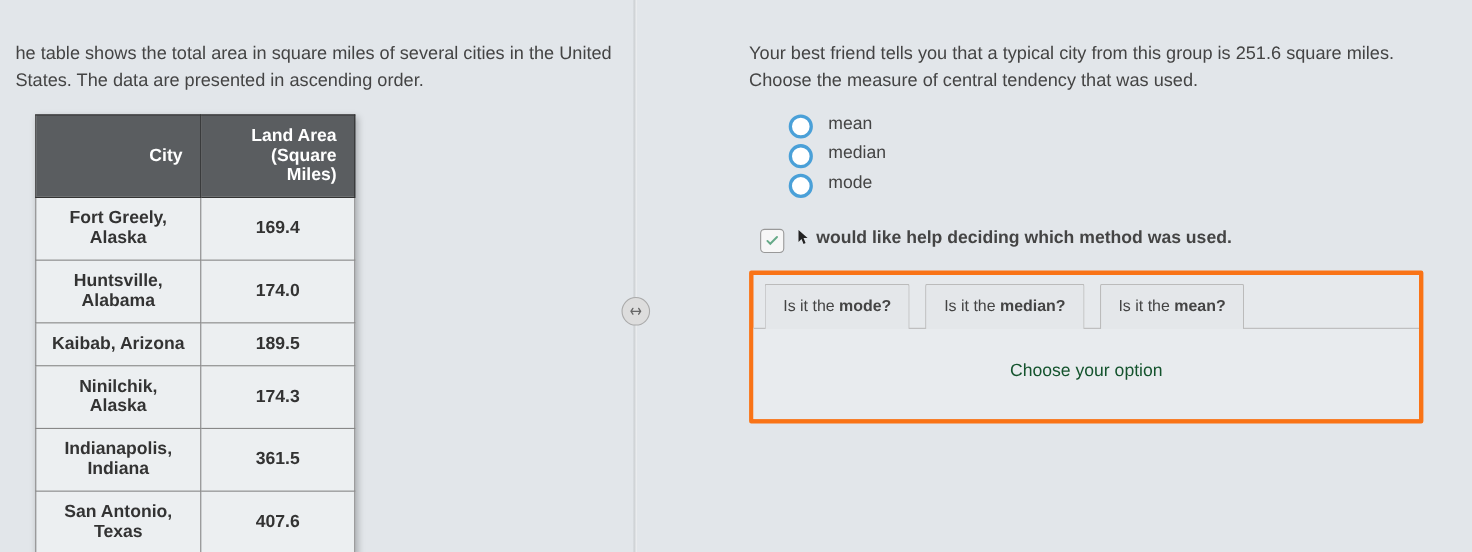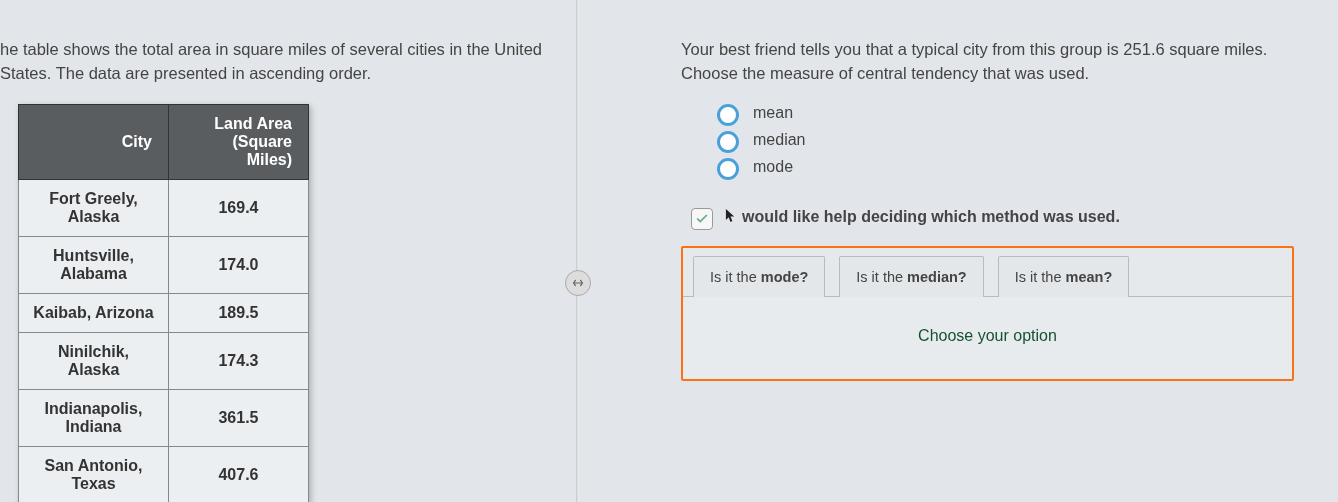--- a/index.html
+++ b/index.html
@@ -1,40 +1,40 @@
 <!DOCTYPE html>
 <html><head>
 <meta charset="utf-8">
 <style>
   *{box-sizing:border-box;margin:0;padding:0}
   body{font-family:"Segoe UI",Arial,sans-serif;background:#e2e6ea;width:1338px;height:502px;overflow:hidden;color:#333;position:relative}
   .wrap{display:flex;height:100%}
   .pane{padding:28px 22px 10px 0;position:relative}
-  .left{width:641px;flex:none;padding-left:0}
+  .left{width:641px;flex:none;padding-left:14px}
   .right{flex:1;padding-left:40px;padding-right:0}
   .intro{font-size:16.5px;color:#444;line-height:1.45;margin:10px 0 18px 0;padding-right:30px}
   .left .intro{margin-left:0}
   table.data{border-collapse:collapse;margin-left:18px;box-shadow:2px 2px 6px rgba(0,0,0,.25)}
   table.data th{background:#5a5d60;color:#fff;font-weight:bold;font-size:16px;padding:10px 16px;border:1px solid #333;text-align:right}
   table.data td{background:#eceff1;border:1px solid #888;padding:10px 14px;text-align:center;font-size:16px;font-weight:bold;color:#333}
   table.data td.city{width:150px}
   table.data td.area{width:140px}
   .divider{position:absolute;left:576px;top:0;bottom:0;width:3px;background:linear-gradient(to right,#c5c9cc,#f0f2f4)}
   .grab{position:absolute;left:565px;top:270px;width:26px;height:26px;border-radius:50%;background:#ddd;border:1px solid #aaa;display:flex;align-items:center;justify-content:center;color:#666;font-size:13px;cursor:pointer;z-index:2}
   .radios{margin:6px 0 28px 36px}
   .radio-row{display:flex;align-items:flex-start;margin:5px 0;cursor:pointer}
   .radio-outer{width:22px;height:22px;border:3px solid #4aa0d8;border-radius:50%;display:flex;align-items:center;justify-content:center;margin-right:14px;background:#fff}
   .radio-label{font-size:16px;color:#444}
   .helpbox{margin:0 30px 0 0;border:none}
   .help-check-row{display:flex;align-items:flex-start;margin:0 0 16px 10px}
   .checkbox{width:22px;height:22px;border:1px solid #999;border-radius:4px;background:#f7f7f7;display:flex;align-items:center;justify-content:center;margin-right:10px;cursor:pointer}
   .checkbox svg{width:14px;height:14px}
   .help-text{font-size:16px;font-weight:bold;color:#444}
   .cursor{font-size:14px;margin-right:6px;margin-left:2px}
-  .tabs-frame{border:2px solid #f97316;border-radius:2px;margin-right:14px;background:#e6e9ec}
+  .tabs-frame{border:4px solid #f97316;border-radius:2px;margin-right:14px;background:#e6e9ec}
   .tabs{display:flex;gap:14px;padding:8px 10px 0 10px}
   .tab{border:1px solid #bbb;border-bottom:none;background:#e4e7ea;padding:12px 16px;font-size:14.5px;color:#444;border-radius:2px 2px 0 0;cursor:pointer}
   .tab b{font-weight:bold}
   .tab-body{border-top:1px solid #bbb;padding:30px 10px 34px 10px;text-align:center;font-size:16px;color:#14532d;background:#e8ebee;margin-top:-1px}
 </style>
 </head>
 <body>
 
 <div class="wrap">
   <div class="pane left">

